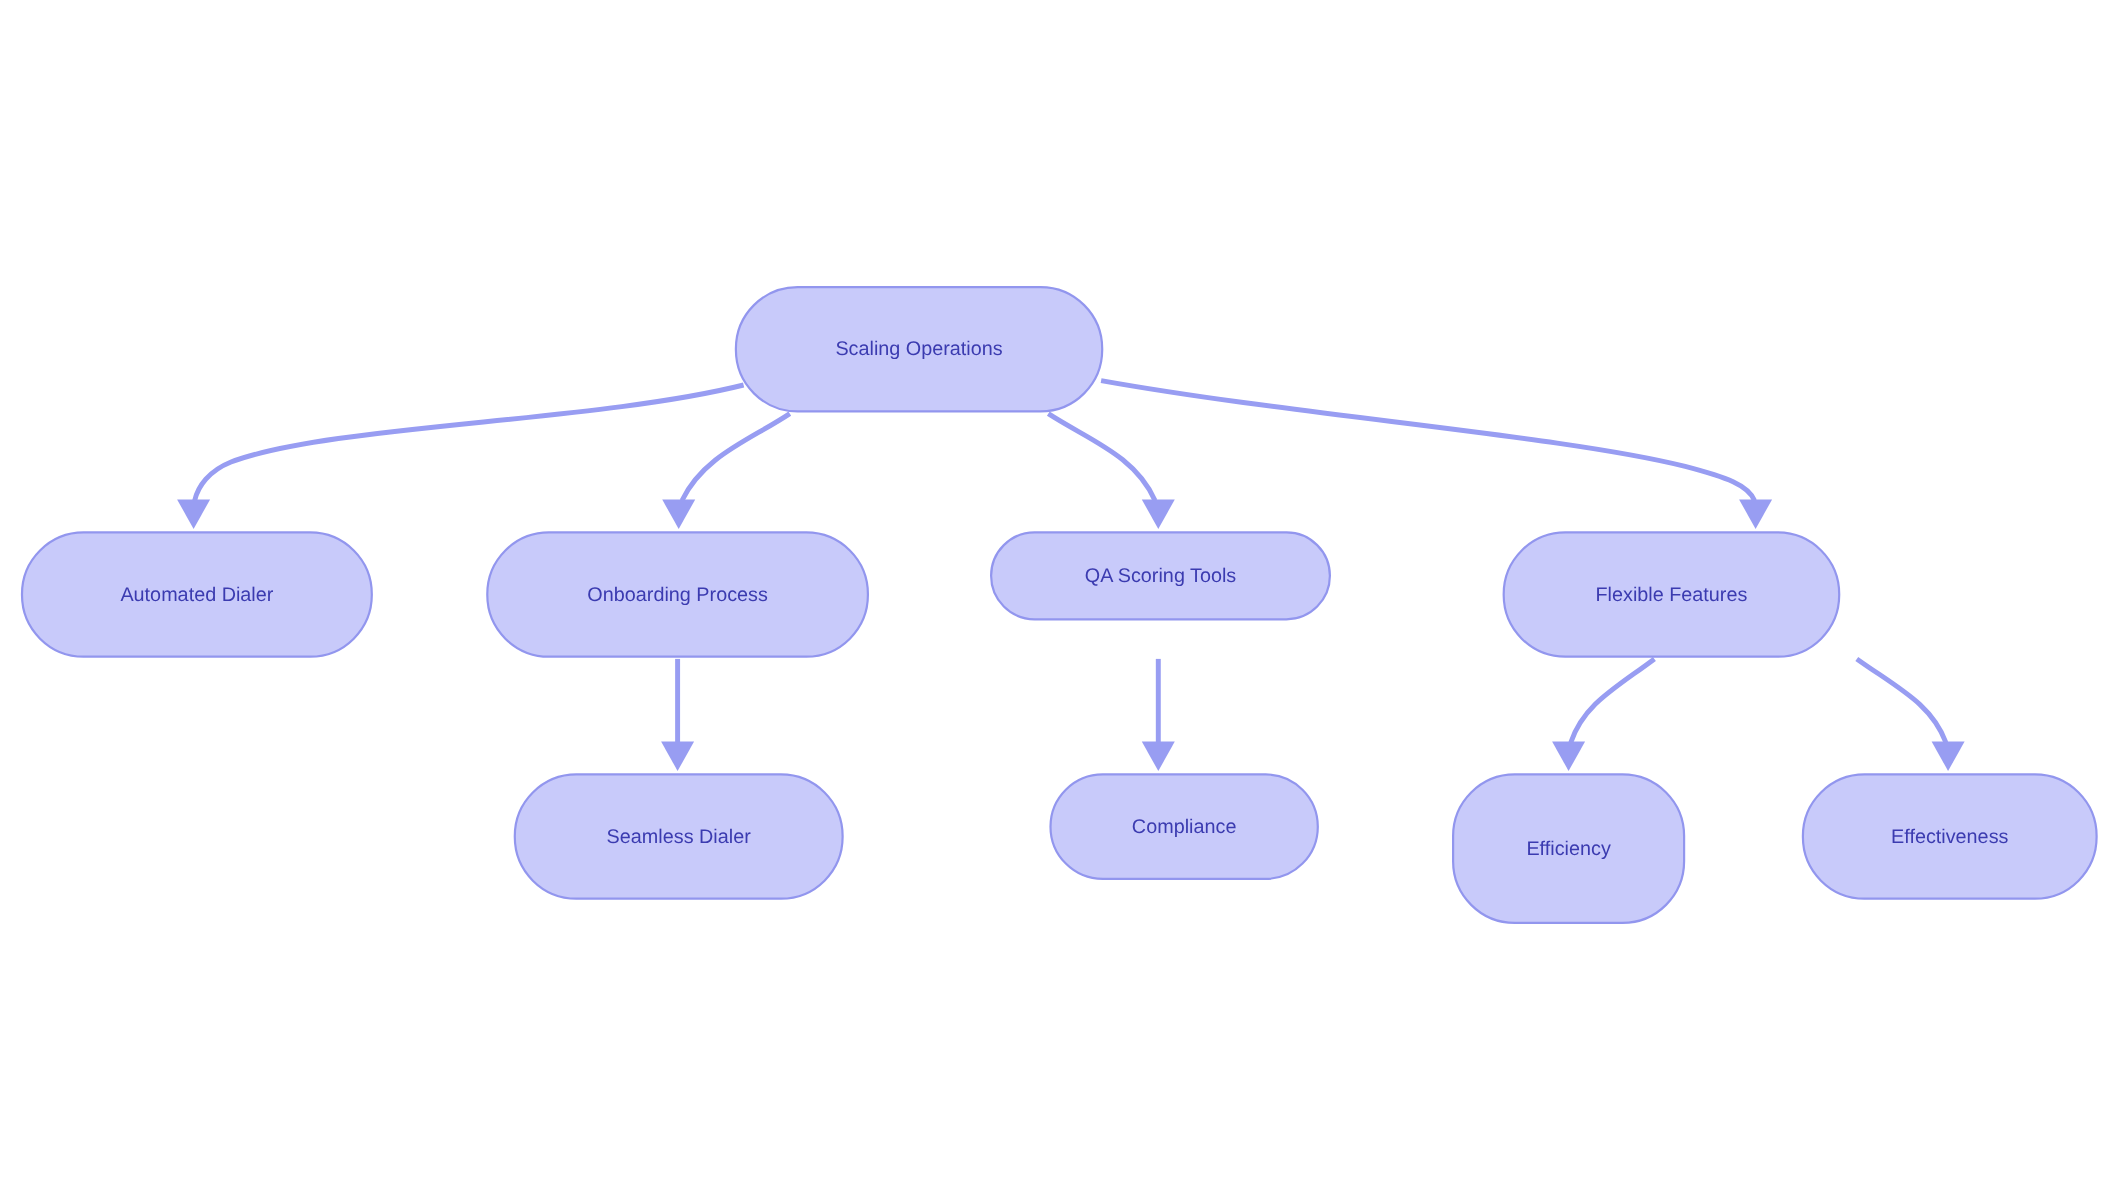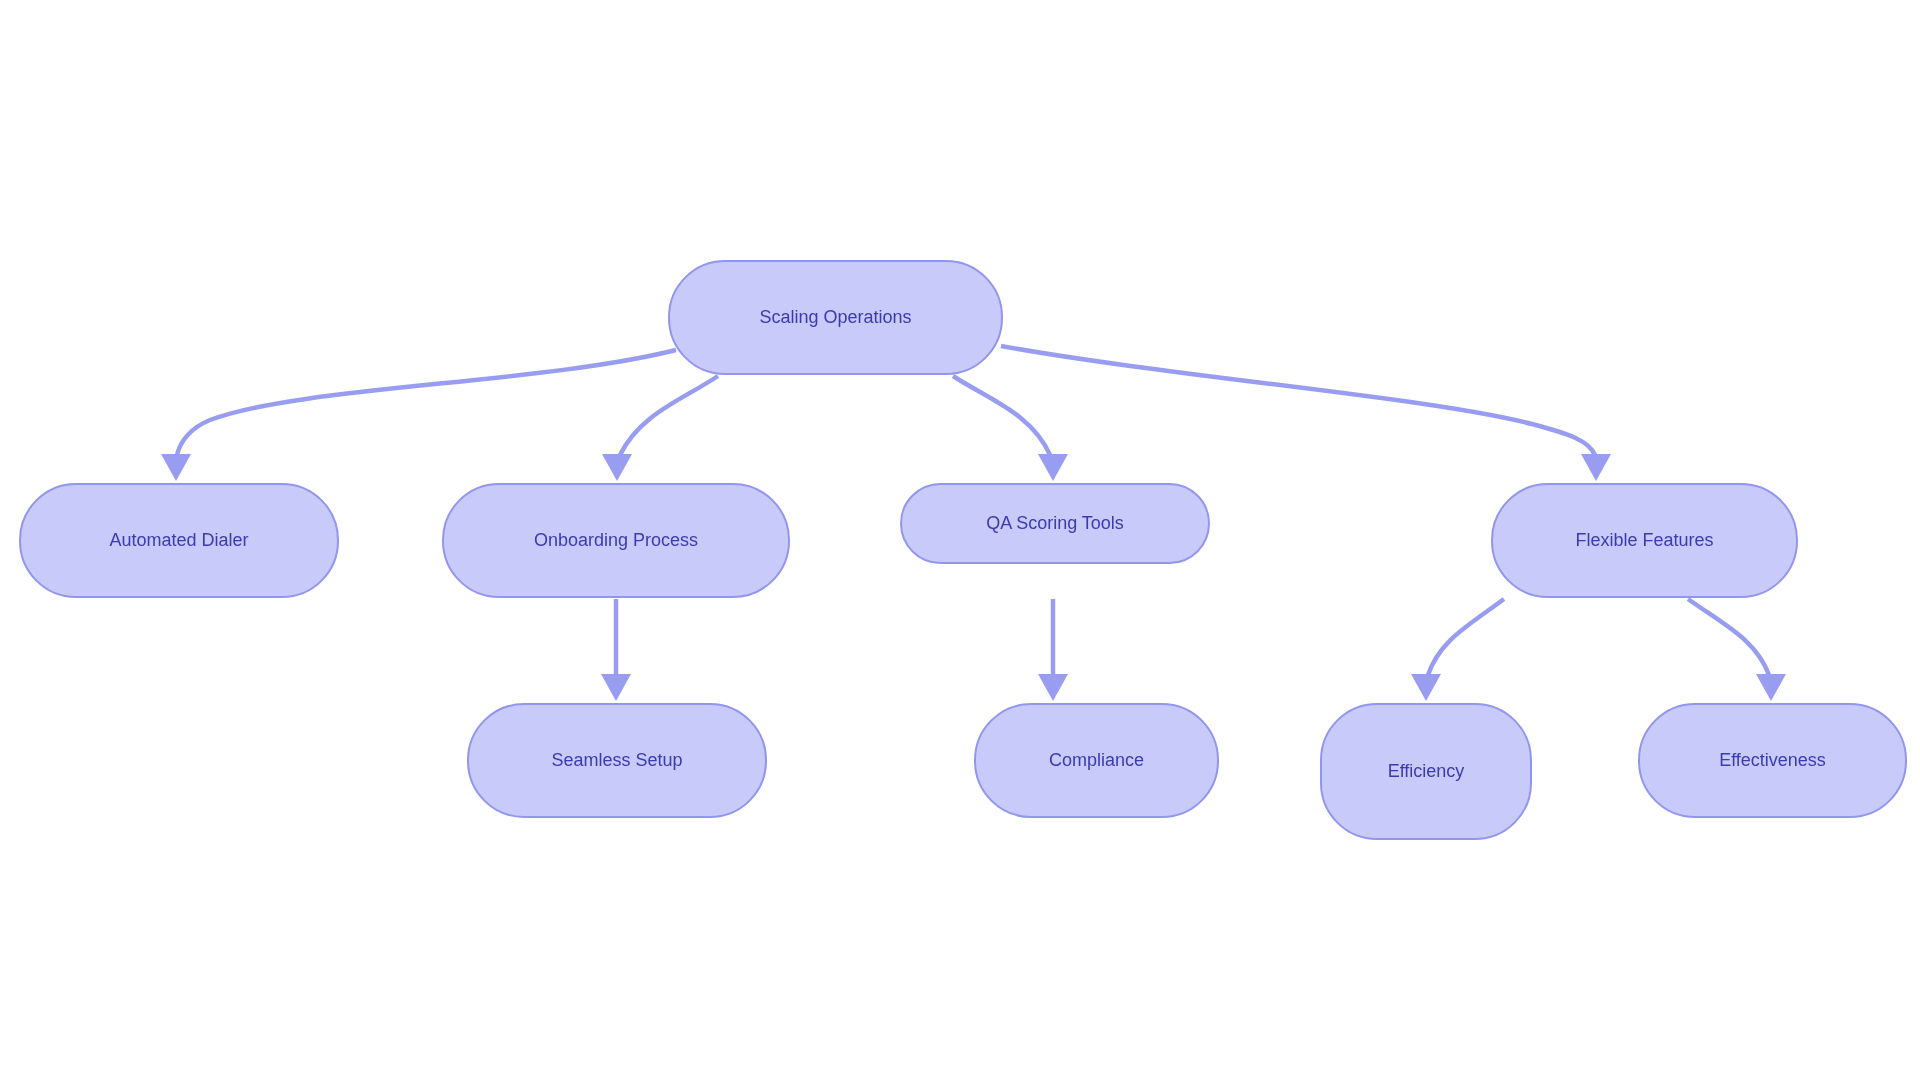--- a/index.html
+++ b/index.html
@@ -93,29 +93,29 @@
   </div>
 
   <div class="node" style="left:19px; top:483px; width:320px; height:115px;">
     <span>Automated Dialer</span>
   </div>
 
   <div class="node" style="left:900px; top:483px; width:310px; height:81px;">
     <span>QA Scoring Tools</span>
   </div>
 
-  <div class="node" style="left:1491px; top:483px; width:307px; height:115px;">
+  <div class="node" style="left:1366px; top:483px; width:307px; height:115px;">
     <span>Flexible Features</span>
   </div>
 
   <div class="node" style="left:467px; top:703px; width:300px; height:115px;">
-    <span>Seamless Setup</span>
+    <span>Seamless Dialer</span>
   </div>
 
-  <div class="node" style="left:974px; top:703px; width:245px; height:115px;">
+  <div class="node" style="left:954px; top:703px; width:245px; height:97px;">
     <span>Compliance</span>
   </div>
 
   <div class="node" style="left:1320px; top:703px; width:212px; height:137px;">
     <span>Efficiency</span>
   </div>
 
   <div class="node" style="left:1638px; top:703px; width:269px; height:115px;">
     <span>Effectiveness</span>
   </div>

